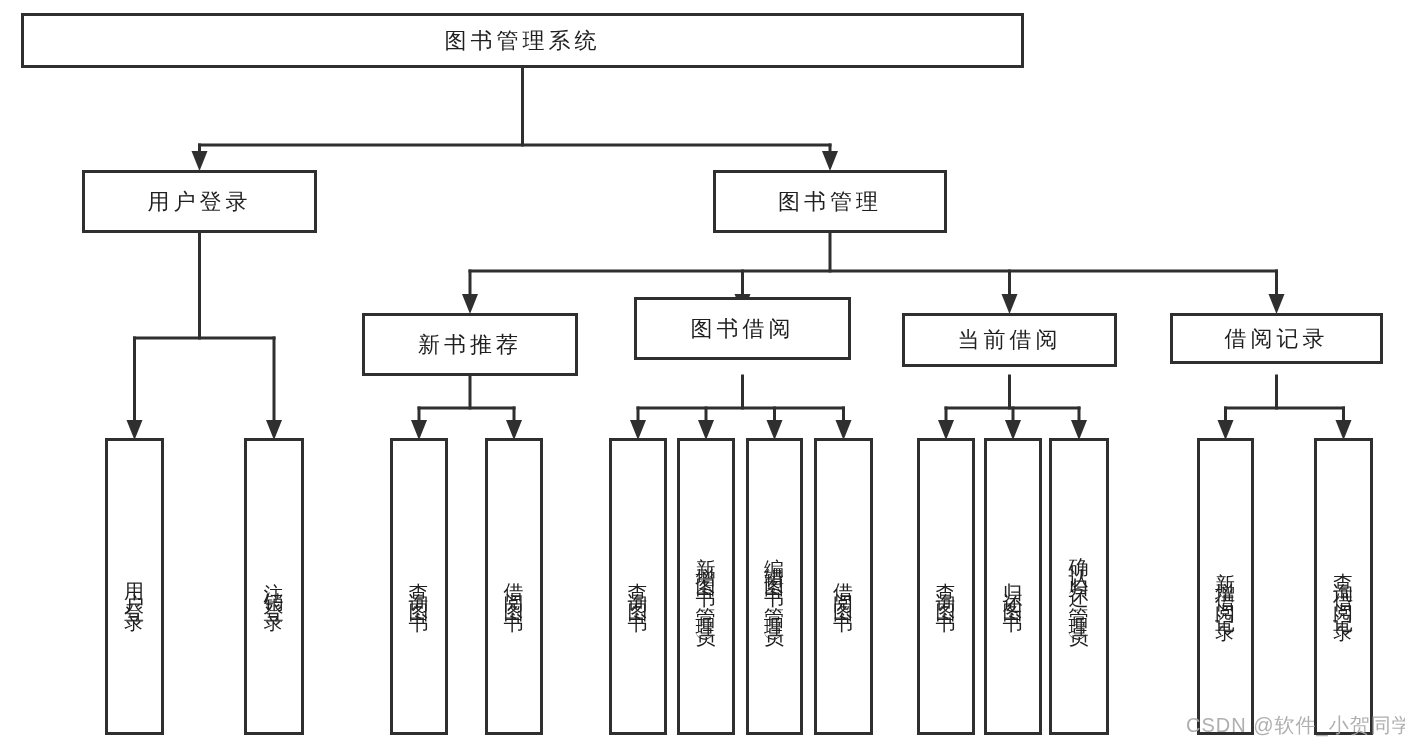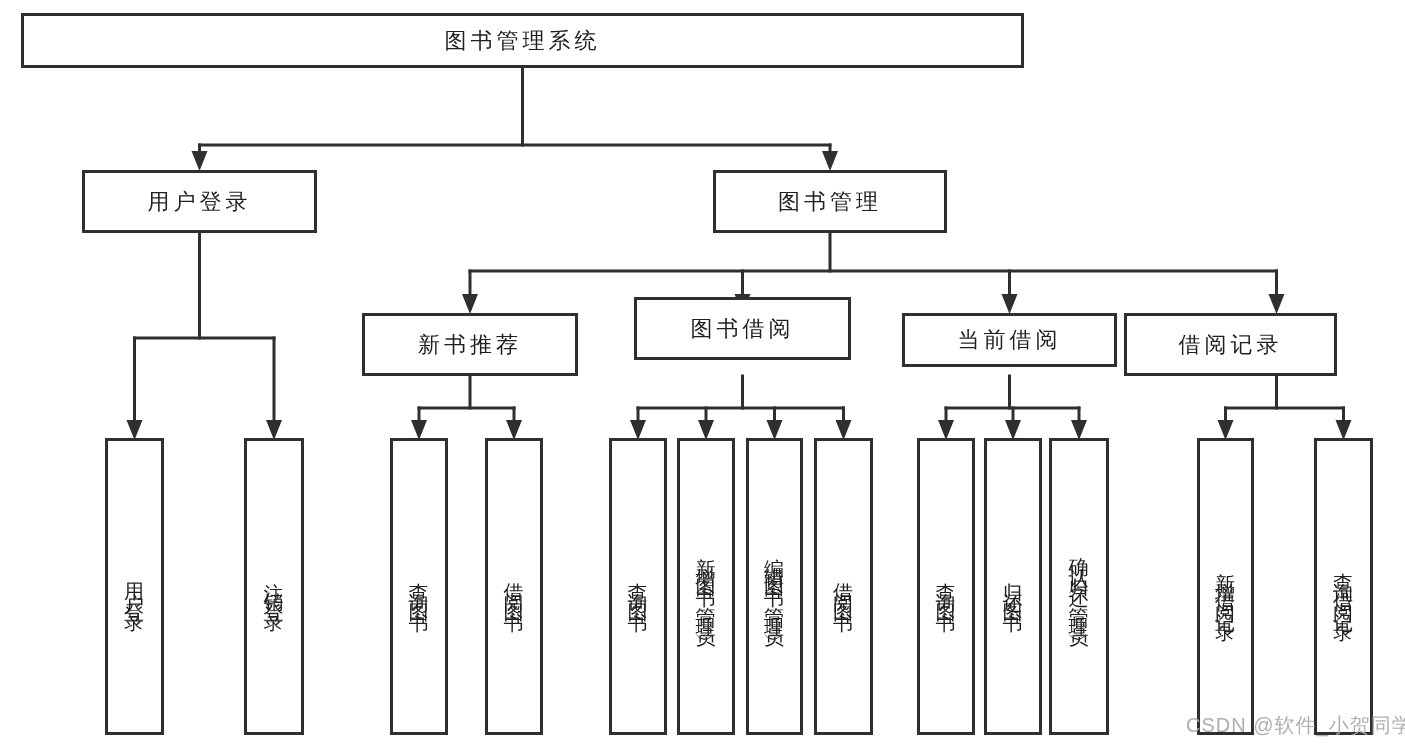--- a/index.html
+++ b/index.html
@@ -128,21 +128,21 @@
   </svg>
 
   <div class="box h" style="left:21px;top:13px;width:1003px;height:55px">图书管理系统</div>
 
   <div class="box h" style="left:82px;top:170px;width:235px;height:63px">用户登录</div>
   <div class="box h" style="left:362px;top:313px;width:216px;height:63px">新书推荐</div>
 
   <div class="box h" style="left:713px;top:170px;width:234px;height:63px">图书管理</div>
   <div class="box h" style="left:634px;top:297px;width:217px;height:63px">图书借阅</div>
   <div class="box h" style="left:902px;top:313px;width:215px;height:54px">当前借阅</div>
-  <div class="box h" style="left:1124px;top:313px;width:213px;height:63px">借阅记录</div>
+  <div class="box h" style="left:1170px;top:313px;width:213px;height:51px">借阅记录</div>
 
   <div class="box v" style="left:105px;top:438px;width:59px;height:297px">用户登录</div>
   <div class="box v" style="left:244px;top:438px;width:60px;height:297px">注销登录</div>
 
   <div class="box v" style="left:390px;top:438px;width:58px;height:297px">查询图书</div>
   <div class="box v" style="left:485px;top:438px;width:58px;height:297px">借阅图书</div>
 
   <div class="box v" style="left:609px;top:438px;width:58px;height:297px">查询图书</div>
   <div class="box v" style="left:677px;top:438px;width:58px;height:297px">新增图书（管理员）</div>
   <div class="box v" style="left:746px;top:438px;width:57px;height:297px">编辑图书（管理员）</div>

